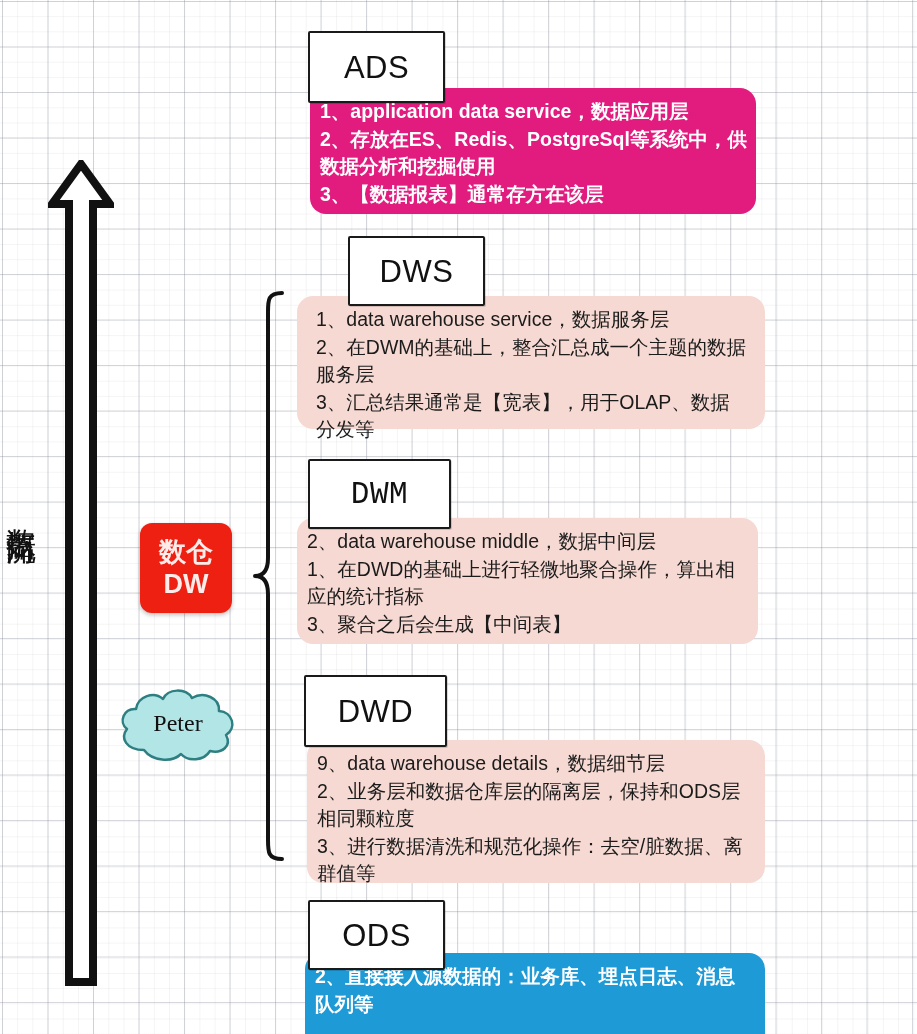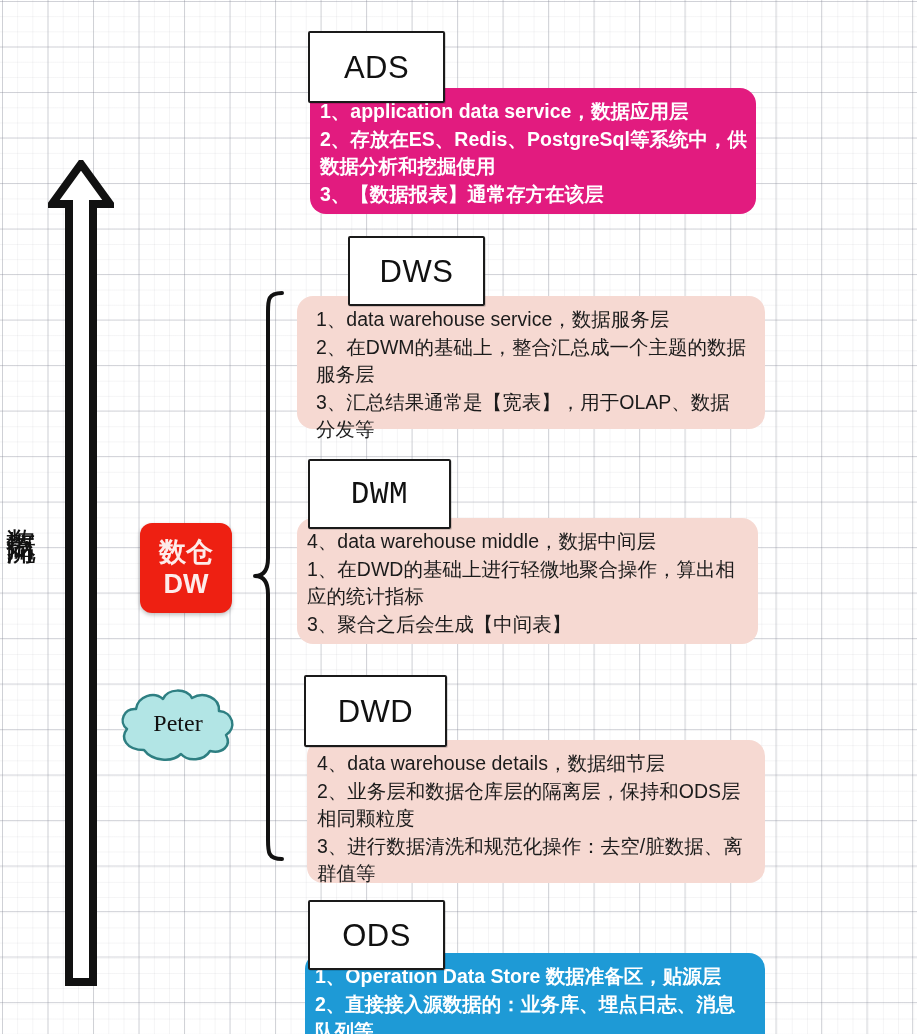--- a/index.html
+++ b/index.html
@@ -198,42 +198,41 @@
     <div class="line">2、在DWM的基础上，整合汇总成一个主题的数据</div>
     <div class="line">服务层</div>
     <div class="line">3、汇总结果通常是【宽表】，用于OLAP、数据</div>
     <div class="line">分发等</div>
   </div>
   <div class="chip" style="left:308px; top:236px; width:133px; height:66px;margin-left:40px;">
     <span class="chip-label">DWS</span>
   </div>
 
   <div class="panel accent-pink" style="left:297px; top:518px; width:461px; height:126px;">
-    <div class="line">4、data warehouse middle，数据中间层</div>
+    <div class="line">2、data warehouse middle，数据中间层</div>
     <div class="line">1、在DWD的基础上进行轻微地聚合操作，算出相</div>
     <div class="line">应的统计指标</div>
     <div class="line">3、聚合之后会生成【中间表】</div>
   </div>
   <div class="chip" style="left:308px; top:459px; width:139px; height:66px;font-family:Liberation Mono, monospace;">
     <span class="chip-label">DWM</span>
   </div>
 
   <div class="panel accent-pink" style="left:307px; top:740px; width:458px; height:143px;">
-    <div class="line">4、data warehouse details，数据细节层</div>
+    <div class="line">9、data warehouse details，数据细节层</div>
     <div class="line">2、业务层和数据仓库层的隔离层，保持和ODS层</div>
     <div class="line">相同颗粒度</div>
     <div class="line">3、进行数据清洗和规范化操作：去空/脏数据、离</div>
     <div class="line">群值等</div>
   </div>
   <div class="chip" style="left:304px; top:675px; width:139px; height:68px;">
     <span class="chip-label">DWD</span>
   </div>
 
   <div class="panel accent-blue" style="left:305px; top:953px; width:460px; height:100px;">
-    <div class="line">1、Operation Data Store 数据准备区，贴源层</div>
     <div class="line">2、直接接入源数据的：业务库、埋点日志、消息</div>
     <div class="line">队列等</div>
   </div>
   <div class="chip" style="left:308px; top:900px; width:133px; height:66px;">
     <span class="chip-label">ODS</span>
   </div>
 
 </div>
 
 </body></html>

